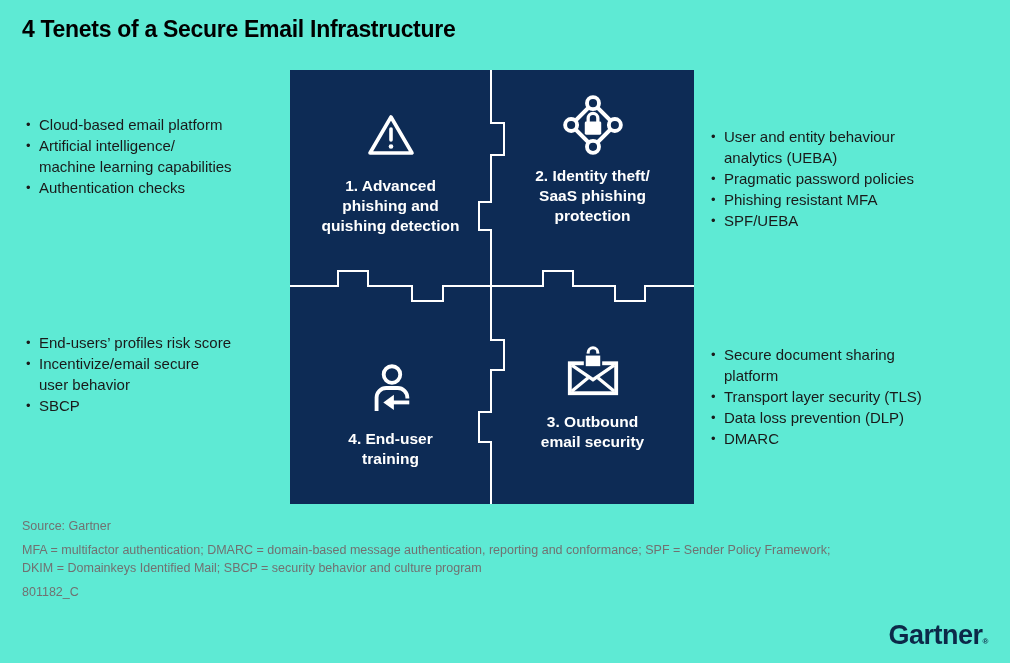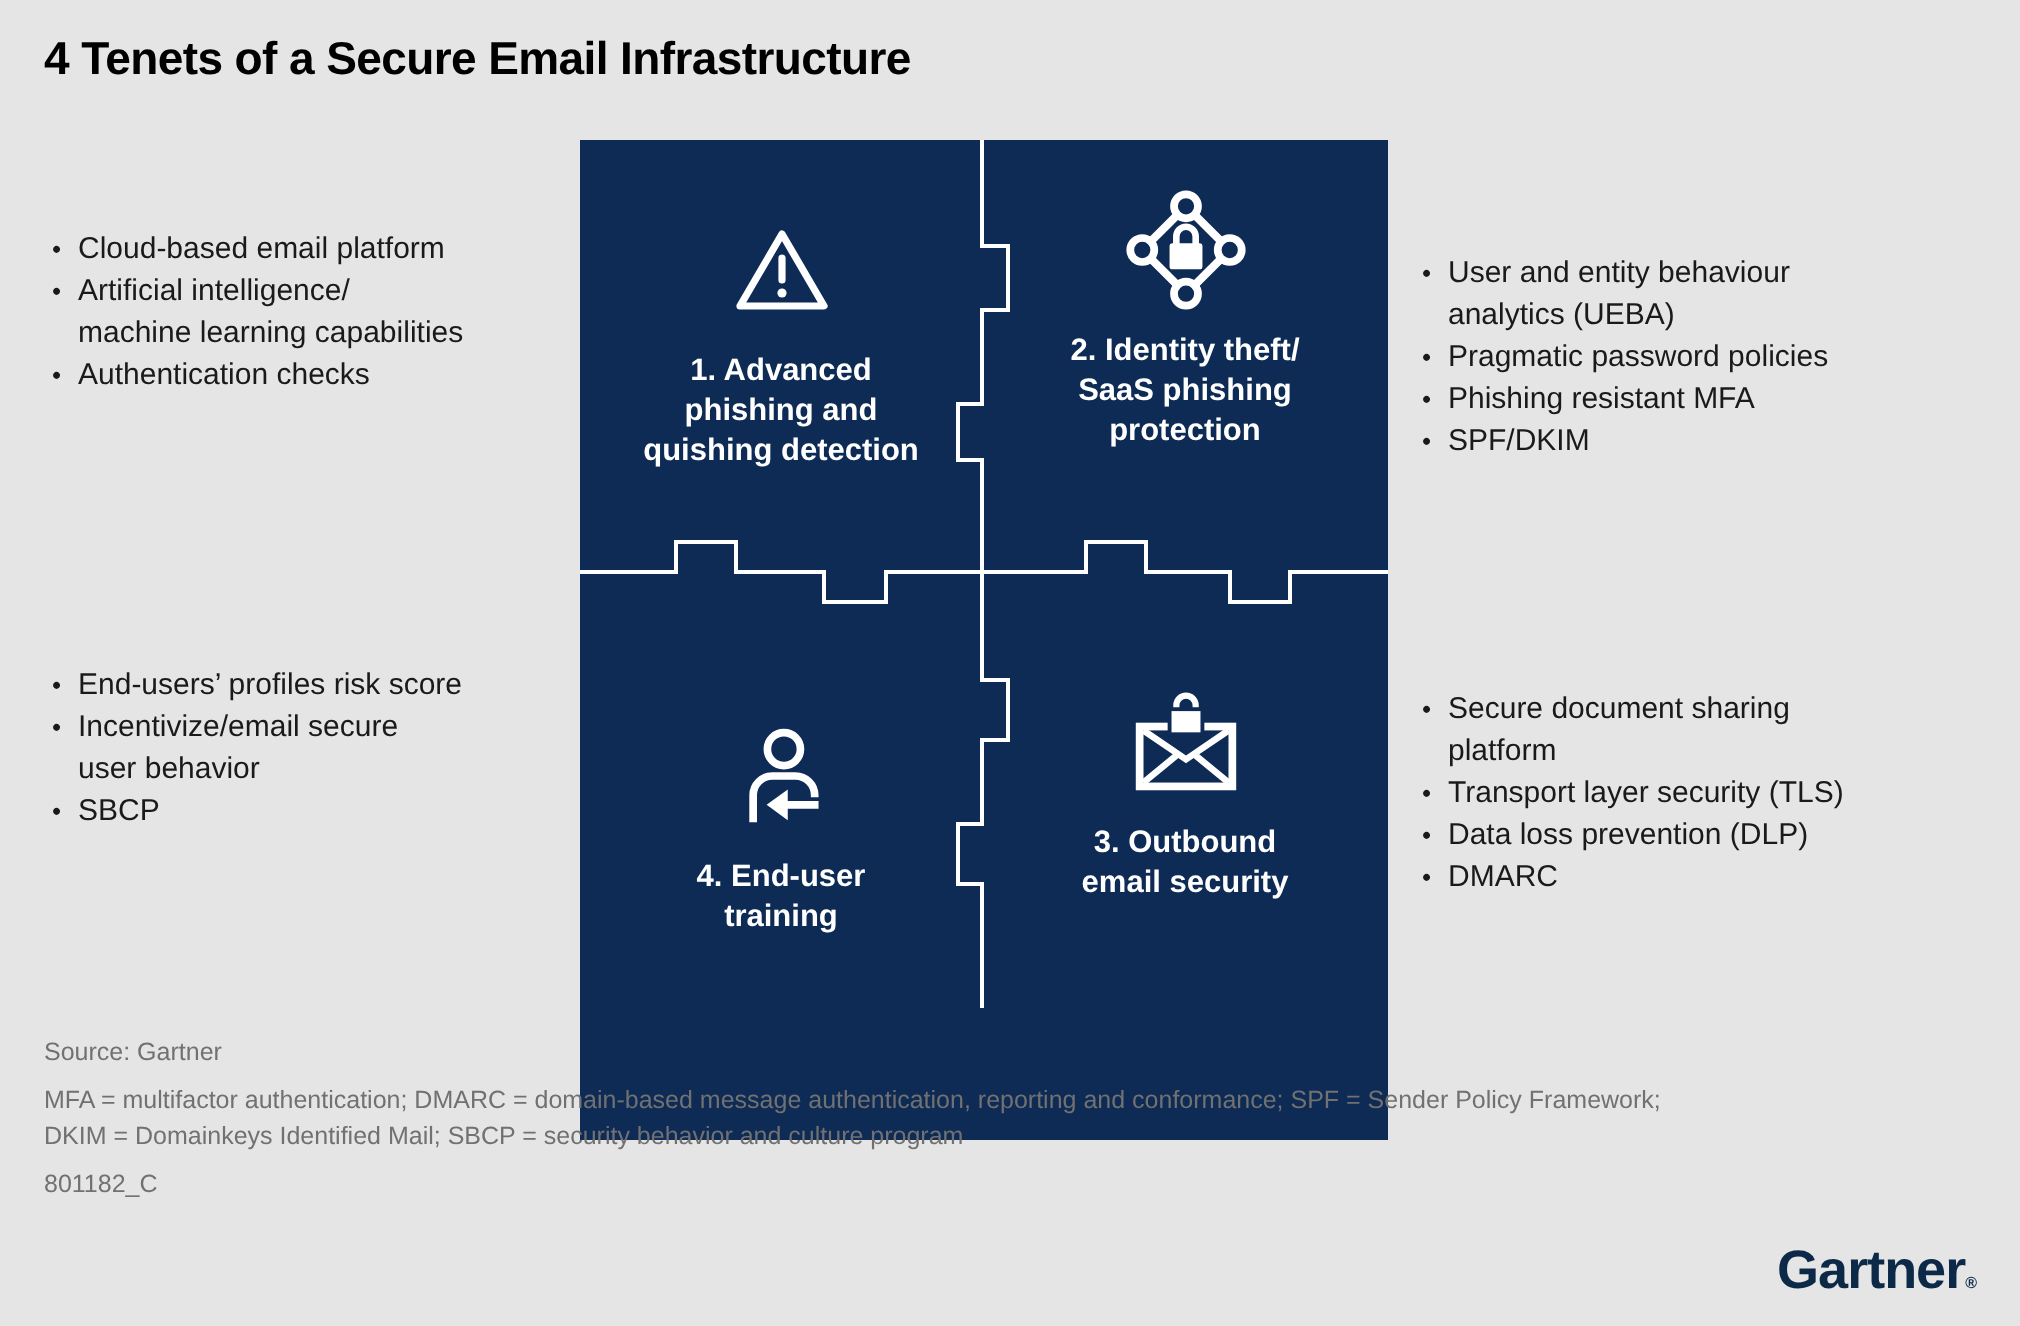--- a/index.html
+++ b/index.html
@@ -1,21 +1,21 @@
 <!DOCTYPE html>
 <html><head>
 <meta charset="utf-8">
 <style>
   * { box-sizing: border-box; }
   html, body { margin: 0; padding: 0; background: #ffffff; }
   .page {
     position: relative;
     width: 1010px;
     height: 663px;
-    background: #e5e5e5;
+    background: #5eead4;
     font-family: "Liberation Sans", sans-serif;
     overflow: hidden;
   }
   .title {
     position: absolute;
     left: 22px; top: 16px;
     margin: 0;
     font-size: 23px;
     font-weight: 700;
     color: #000000;
@@ -30,21 +30,21 @@
     font-size: 13px; color: #1a1a1a;
   }
   .list-tl { left: 25px;  top: 114px; width: 262px; }
   .list-tr { left: 710px; top: 126px; width: 280px; }
   .list-bl { left: 25px;  top: 332px; width: 262px; }
   .list-br { left: 710px; top: 344px; width: 280px; }
 
   .puzzle {
     position: absolute;
     left: 290px; top: 70px;
-    width: 404px; height: 500px;
+    width: 404px; height: 434px;
     background: #0d2b55;
   }
   .seams { position: absolute; left: 0; top: 0; }
   .quad {
     position: absolute;
     display: flex; flex-direction: column;
     align-items: center;
   }
   .quad-icon { display: flex; align-items: center; justify-content: center; height: 62px; }
   .quad-label {
@@ -89,21 +89,21 @@
       <li>Authentication checks</li>
     </ul>
   </div>
 
   <div class="bullets list-tr">
     <ul>
       <li>User and entity behaviour
 analytics (UEBA)</li>
       <li>Pragmatic password policies</li>
       <li>Phishing resistant MFA</li>
-      <li>SPF/DKIM</li>
+      <li>SPF/UEBA</li>
     </ul>
   </div>
 
   <div class="bullets list-bl">
     <ul>
       <li>End-users’ profiles risk score</li>
       <li>Incentivize/email secure
 user behavior</li>
       <li>SBCP</li>
     </ul>

